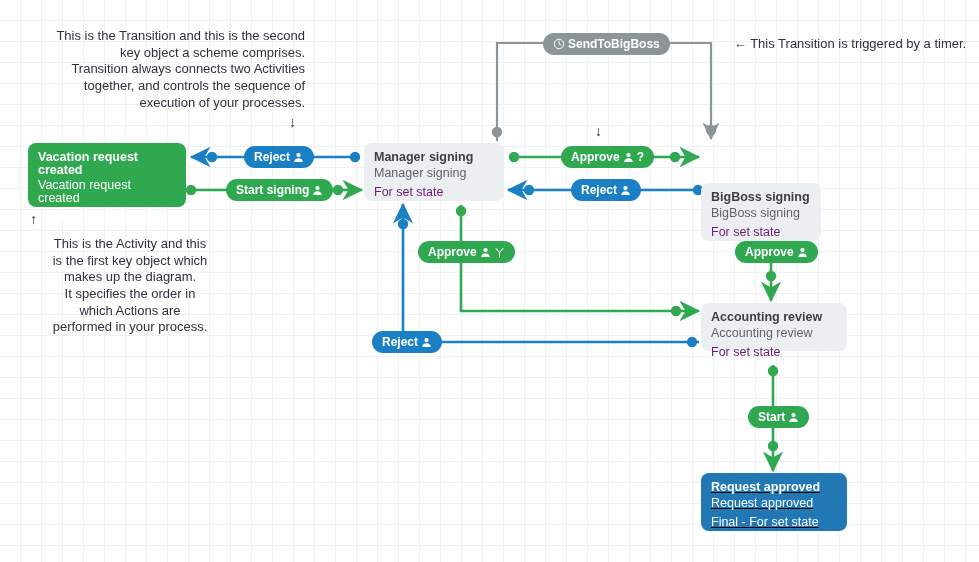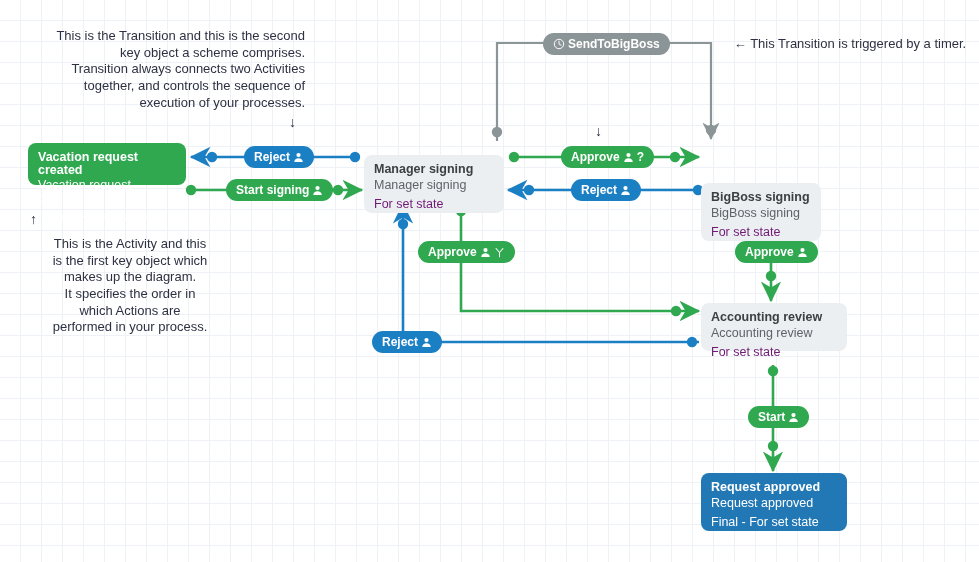--- a/index.html
+++ b/index.html
@@ -39,21 +39,21 @@
     font-size:12.5px;font-weight:normal;display:block;
   }
   .activity.normal{background:#eceff1;}
   .activity.normal .a-name{color:#3c4043;}
   .activity.normal .a-sub{color:#5f6368;}
   .activity.normal .a-state{color:#701a75;}
 
   .activity.initial{background:#2fa84f;}
   .activity.initial .a-name,.activity.initial .a-sub,.activity.initial .a-state{color:#ffffff;}
 
-  .activity.final{background:#2178b5;}
+  .activity.final{background:#2178b5;text-decoration:underline;}
   .activity.final .a-name,.activity.final .a-sub,.activity.final .a-state{color:#ffffff;}
 
   
   .pill{
     position:absolute;
     display:flex;align-items:center;justify-content:center;
     gap:3px;
     height:22px;
     padding:0 10px;
     border-radius:11px;
@@ -152,27 +152,27 @@
       <circle cx="403" cy="224" r="5.2" fill="#1b7fc4"></circle>
     </g>
 
     <g>
       <line x1="773" y1="365" x2="773" y2="471" stroke="#2fa84f" stroke-width="2.6" marker-end="url(#ah-green)"></line>
       <circle cx="773" cy="371" r="5.2" fill="#2fa84f"></circle>
       <circle cx="773" cy="446" r="5.2" fill="#2fa84f"></circle>
     </g>
   </svg>
 
-  <div class="activity initial" style="left:28px;top:143px;width:158px;height:42px;">
+  <div class="activity initial" style="left:28px;top:143px;width:158px;height:64px;">
     <span class="a-name">Vacation request created</span>
     <span class="a-sub">Vacation request created</span>
     <span class="a-state">Initial - For set state</span>
   </div>
 
-  <div class="activity normal" style="left:364px;top:155px;width:140px;height:58px;">
+  <div class="activity normal" style="left:364px;top:143px;width:140px;height:58px;">
     <span class="a-name">Manager signing</span>
     <span class="a-sub">Manager signing</span>
     <span class="a-state">For set state</span>
   </div>
 
   <div class="activity normal" style="left:701px;top:143px;width:120px;height:58px;margin-top:40px;">
     <span class="a-name">BigBoss signing</span>
     <span class="a-sub">BigBoss signing</span>
     <span class="a-state">For set state</span>
   </div>

